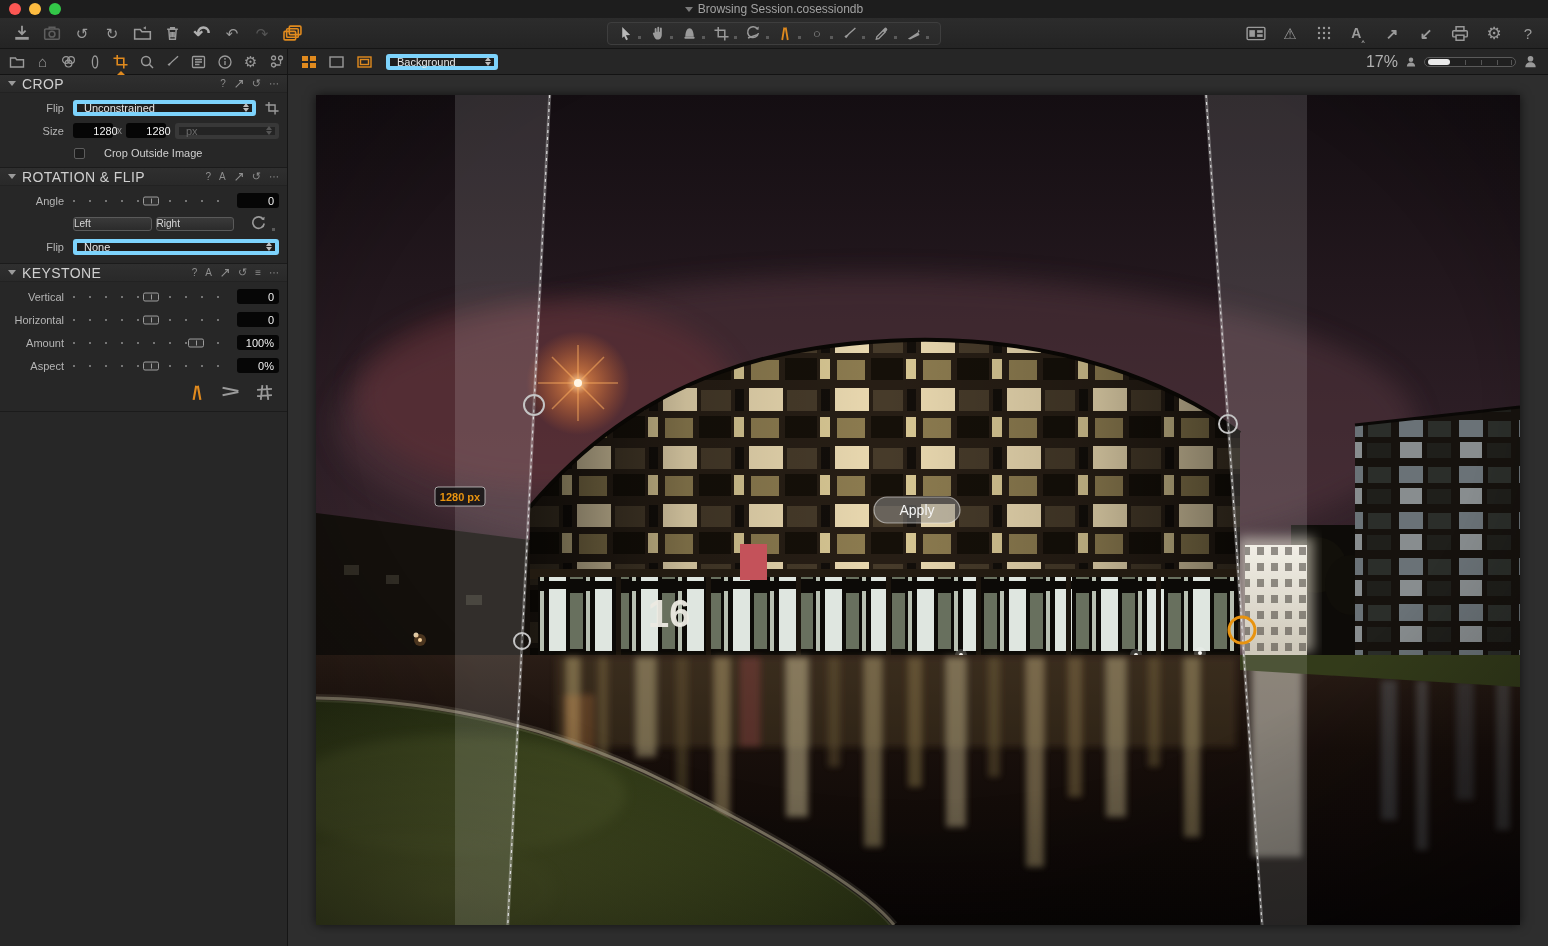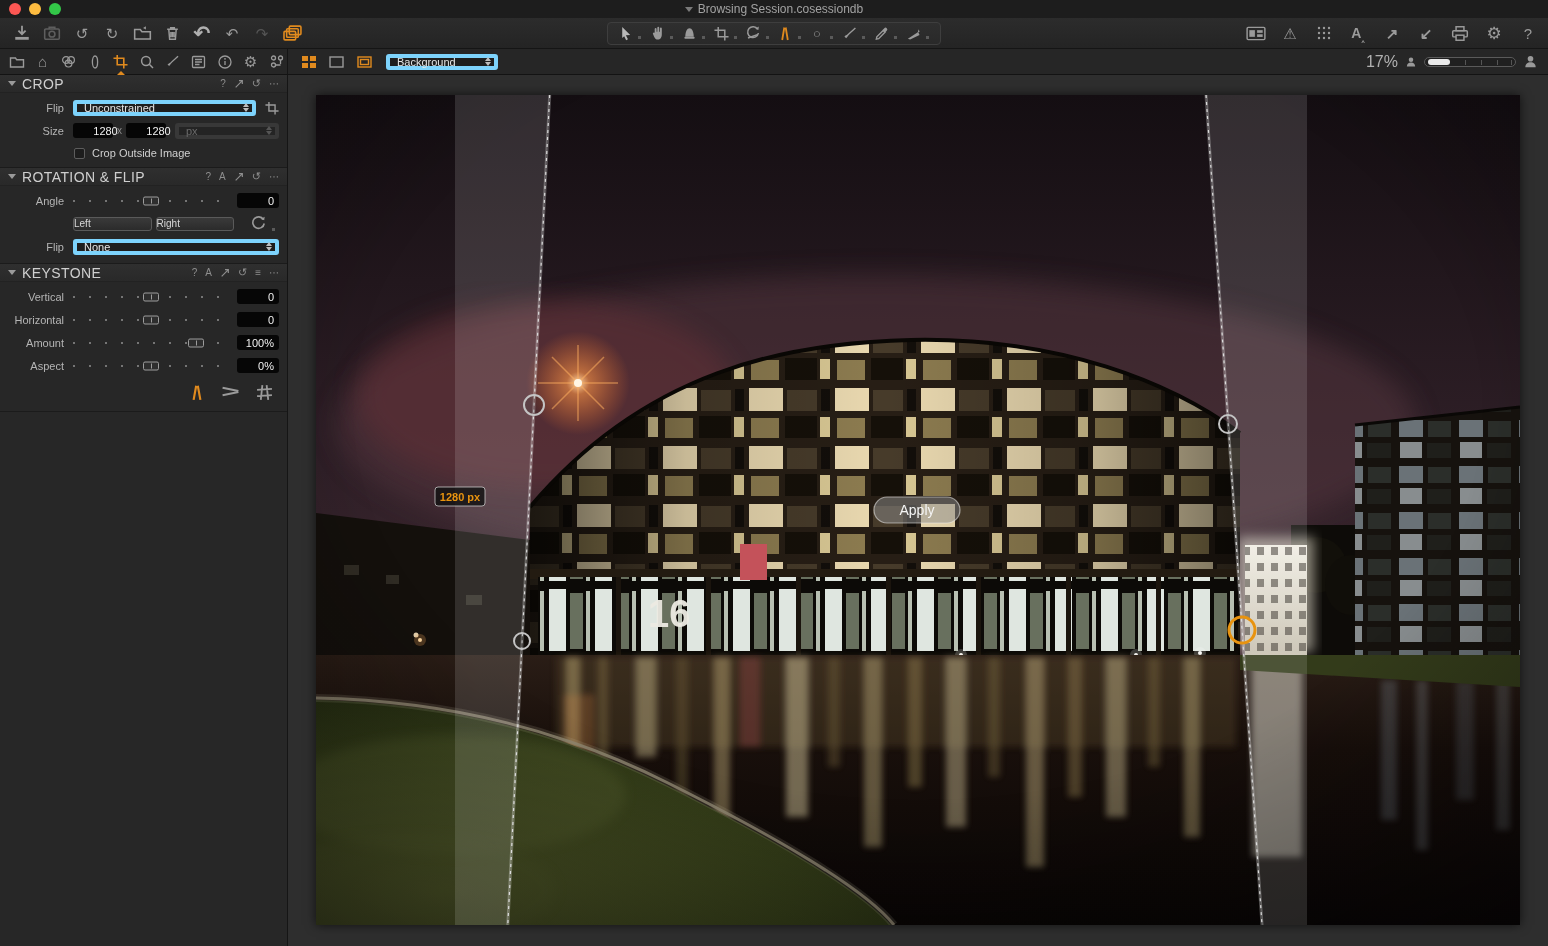--- a/index.html
+++ b/index.html
@@ -56,21 +56,21 @@
   .phicons span{line-height:1;}
   .row{display:flex;align-items:center;margin:6px 8px 0 0;height:17px;}
   .rlabel{width:64px;text-align:right;font-size:11px;color:#b5b5b5;margin-right:9px;flex:none;}
   .valbox{width:42px;height:15px;background:#060606;border-radius:3px;color:#f0f0f0;font-size:11px;display:flex;align-items:center;justify-content:flex-end;padding-right:5px;flex:none;}
   .numfield{width:40px;height:15px;background:#060606;border-radius:3px;color:#f0f0f0;font-size:11px;display:flex;align-items:center;justify-content:center;flex:none;padding-left:25px;}
   .slider{position:relative;flex:1;height:15px;margin-right:8px;}
   .slider::before{content:"";position:absolute;left:0;right:0;top:7px;height:2px;background-image:repeating-linear-gradient(90deg,#757575 0 2px,transparent 2px 16px);}
   .shandle{position:absolute;top:50%;transform:translate(-50%,-50%);width:16px;height:9px;background:#2e2e2e;border:1px solid #9d9d9d;border-radius:2px;}
   .shandle::after{content:"";position:absolute;left:50%;top:1px;bottom:1px;width:1px;background:#9d9d9d;}
   .btn{height:14px;border:1px solid #5a5a5a;border-radius:3px;background:linear-gradient(#3a3a3a,#2b2b2b);color:#d8d8d8;font-size:10px;display:flex;align-items:center;}
-  .checkrow{display:flex;align-items:center;margin:8px 0 0 74px;gap:7px;}
+  .checkrow{display:flex;align-items:center;margin:8px 0 0 74px;gap:19px;}
   .checkbox{width:11px;height:11px;border:1px solid #5d5d5d;border-radius:2px;background:#1d1d1d;}
   .chklabel{font-size:11px;color:#cfcfcf;}
   .xsep{font-size:10px;color:#8f8f8f;margin:0 4px;}
   .kicons{display:flex;justify-content:flex-end;gap:16px;margin:10px 14px 2px 0;}
 
   
   .viewer{position:absolute;left:288px;top:75px;width:1260px;height:871px;background:#2e2e2e;}
   .photo{position:absolute;left:28px;top:20px;width:1204px;height:830px;box-shadow:0 0 10px rgba(0,0,0,.65);background:#1a1216;}
   .photo svg{display:block;}
 </style>

